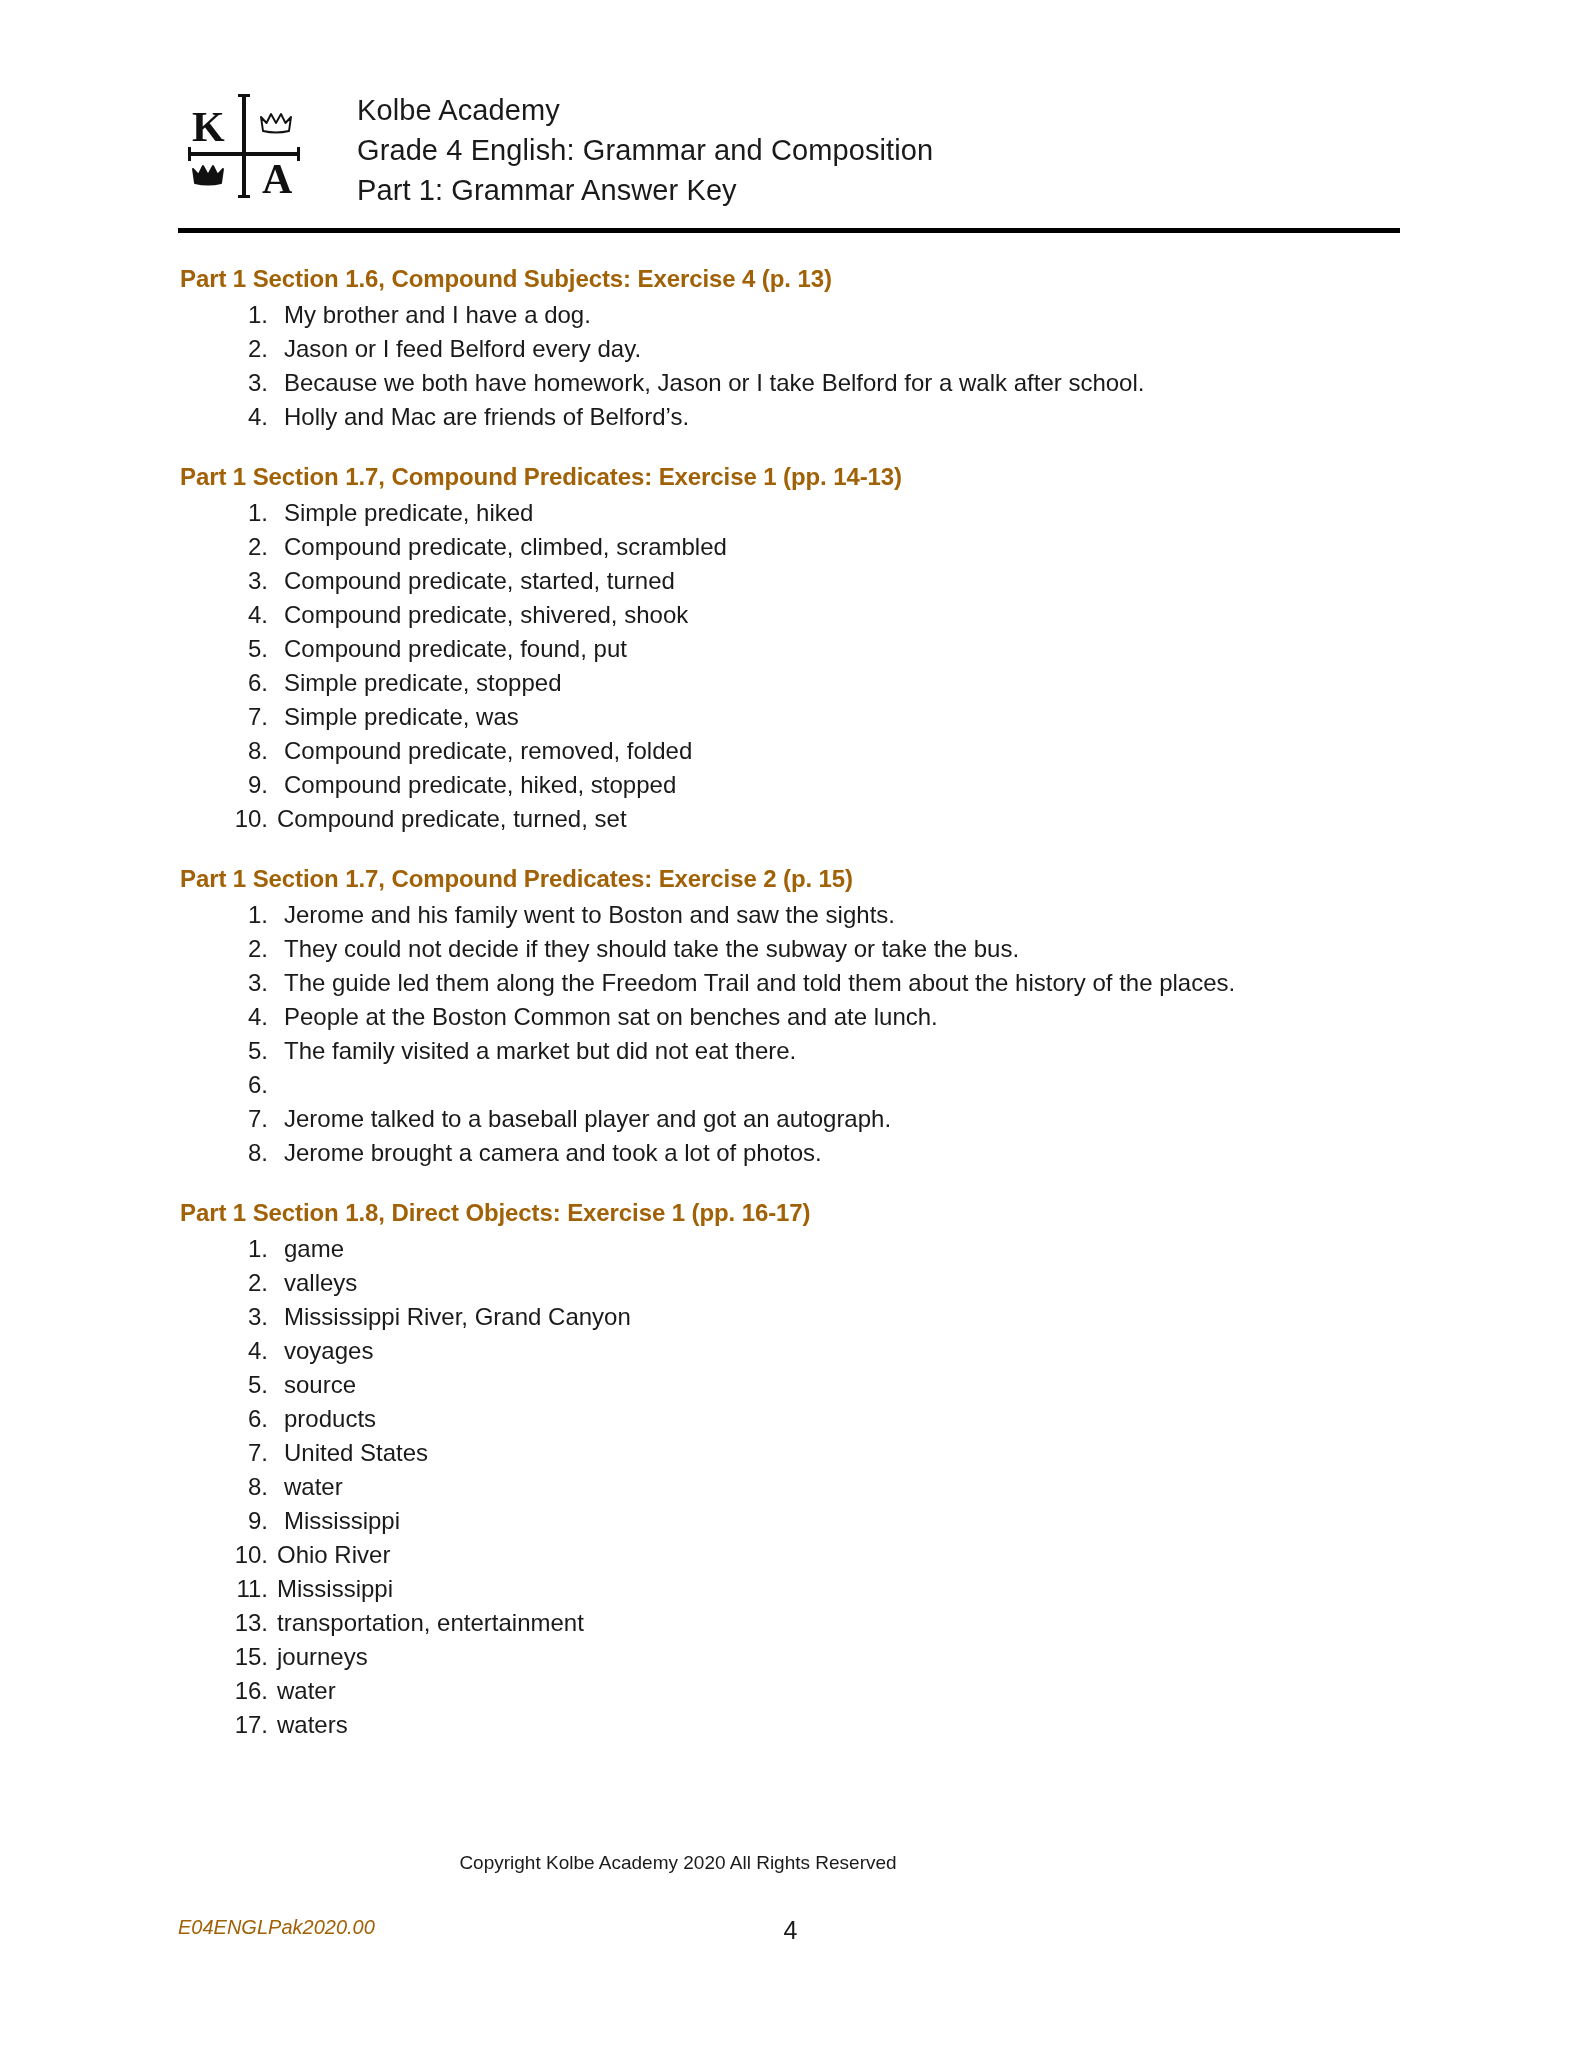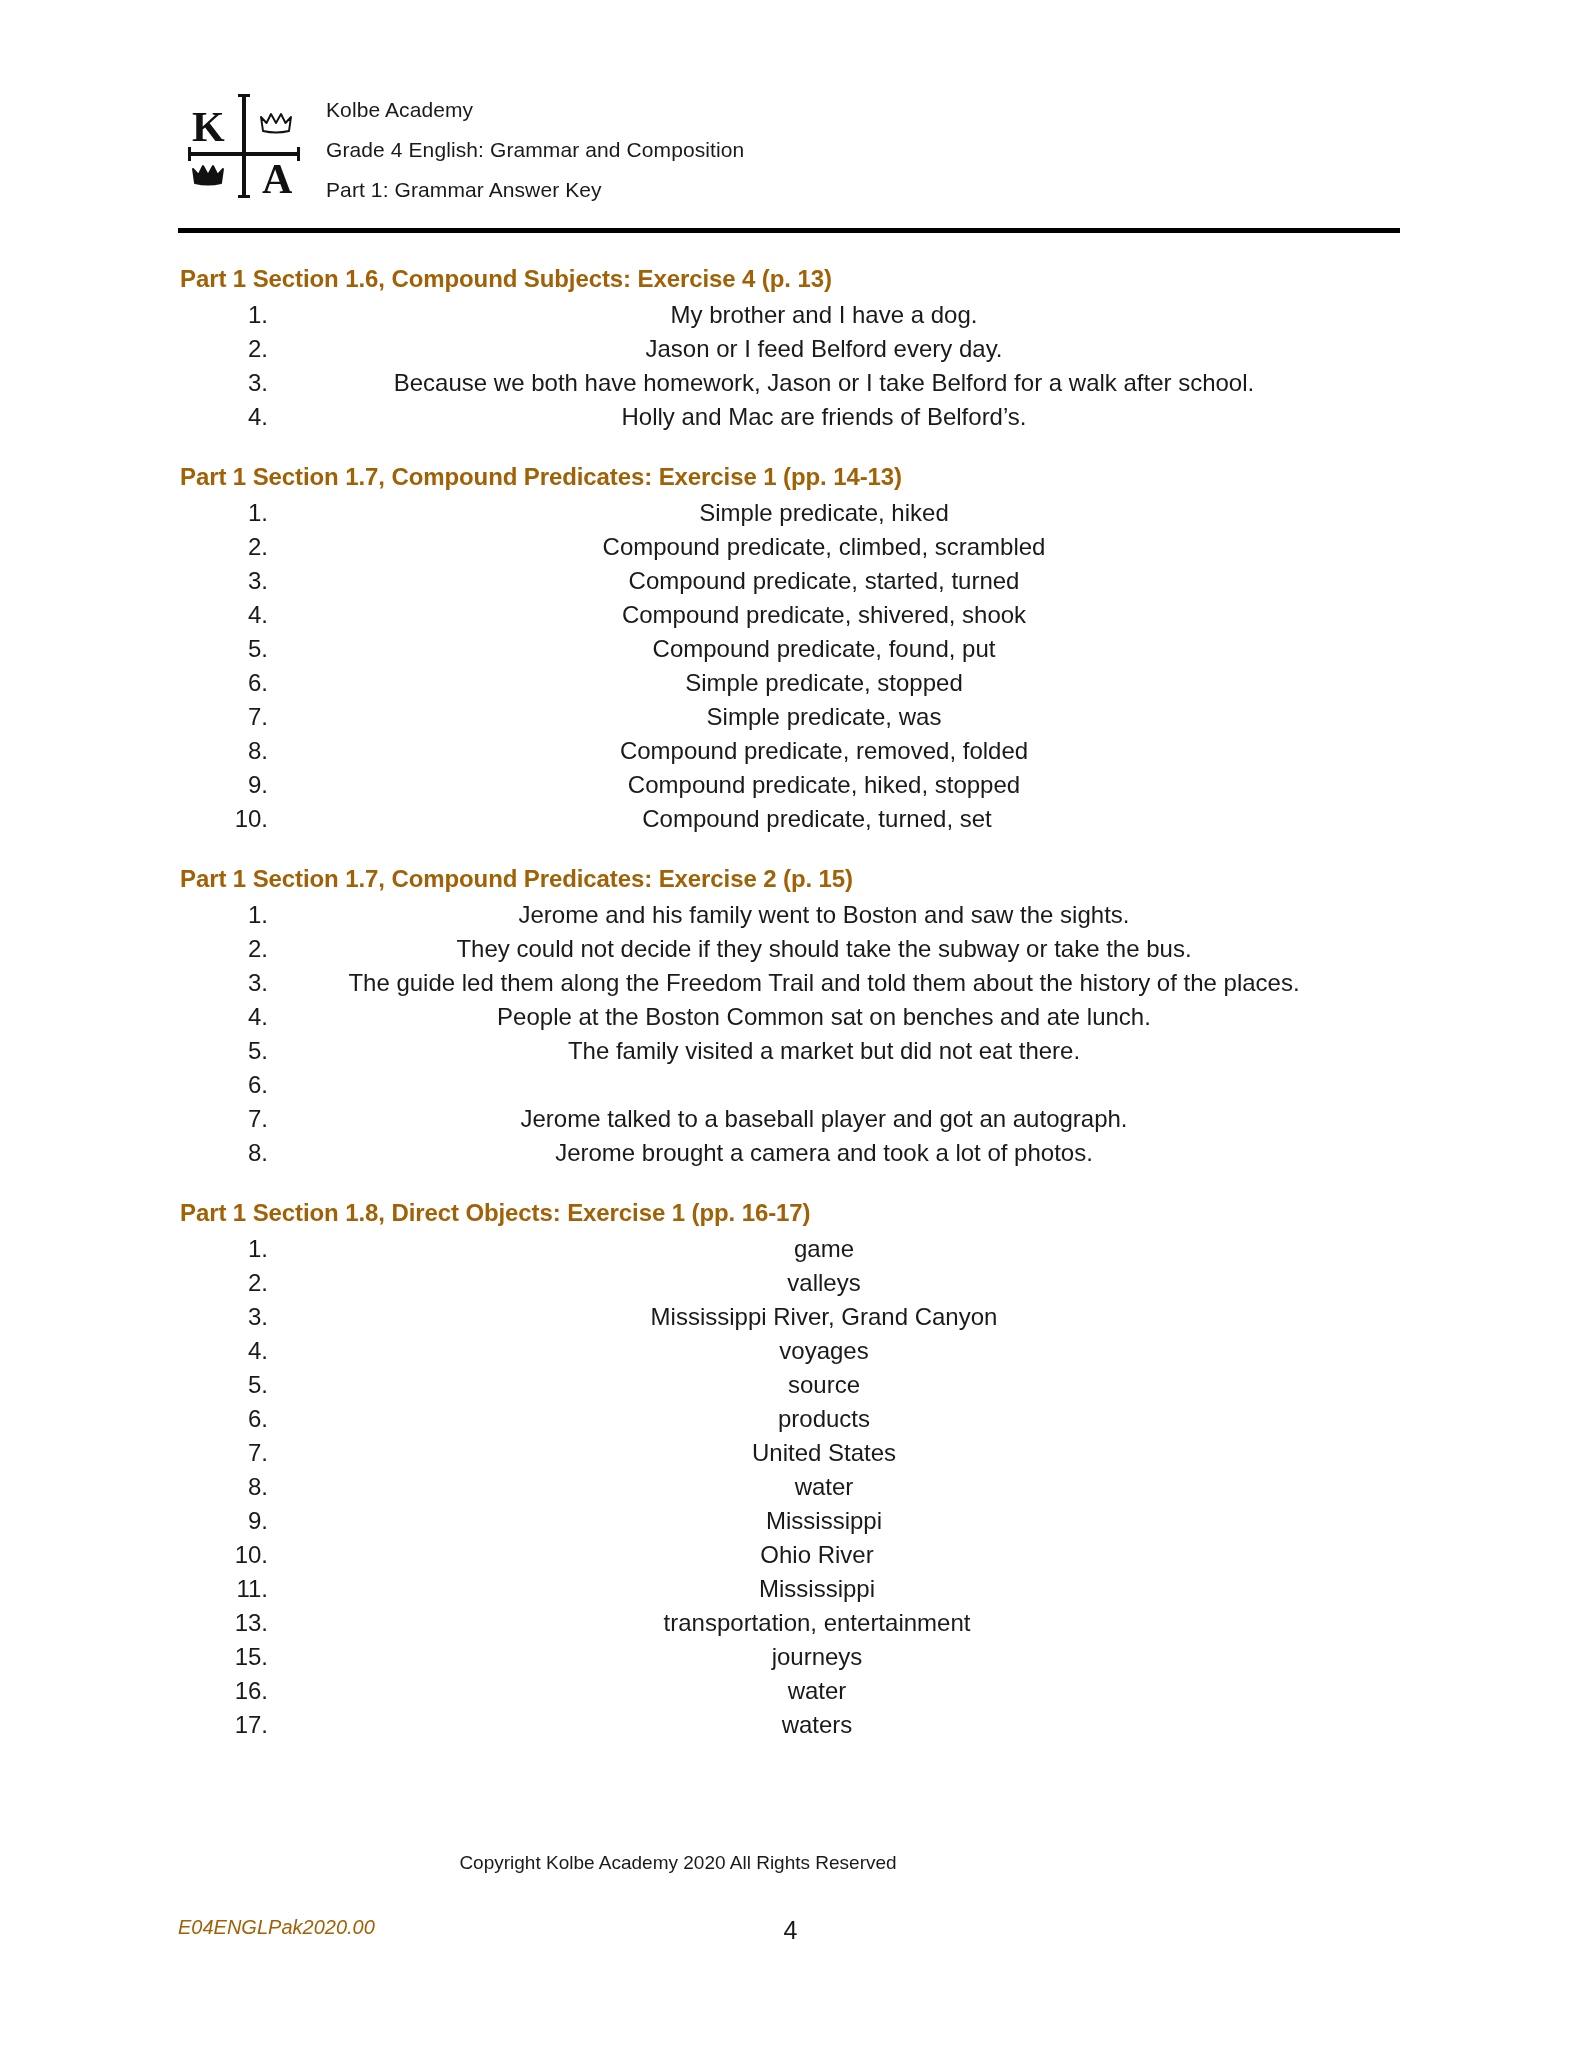--- a/index.html
+++ b/index.html
@@ -92,25 +92,26 @@
     height: 26px;
   }
   .logo .crown-tr { left: 80px; top: 18px; }
   .logo .crown-bl { left: 12px; top: 70px; }
 
   .header-text {
     margin-left: 18px;
     padding-top: 2px;
   }
   .header-line {
-    font-size: 21px;
+    font-size: 29px;
     line-height: 40px;
     color: #1a1a1a;
     white-space: nowrap;
     letter-spacing: 0.1px;
+    margin-left: 31px;
   }
 
   .header-rule {
     position: absolute;
     left: 178px;
     top: 228px;
     width: 1222px;
     height: 5px;
     background: #000000;
   }
@@ -152,21 +153,20 @@
     width: 52px;
     text-align: right;
     padding-right: 0;
     margin-left: 36px;
     white-space: nowrap;
   }
   ol.answers li .txt {
     flex: 1 1 auto;
     margin-left: 16px;
     max-width: 1080px;
-    text-align: center;
   }
   
   ol.answers li.wide .txt { margin-left: 9px; }
 
   
   .copyright {
     position: absolute;
     left: 0;
     top: 1852px;
     width: 1356px;

